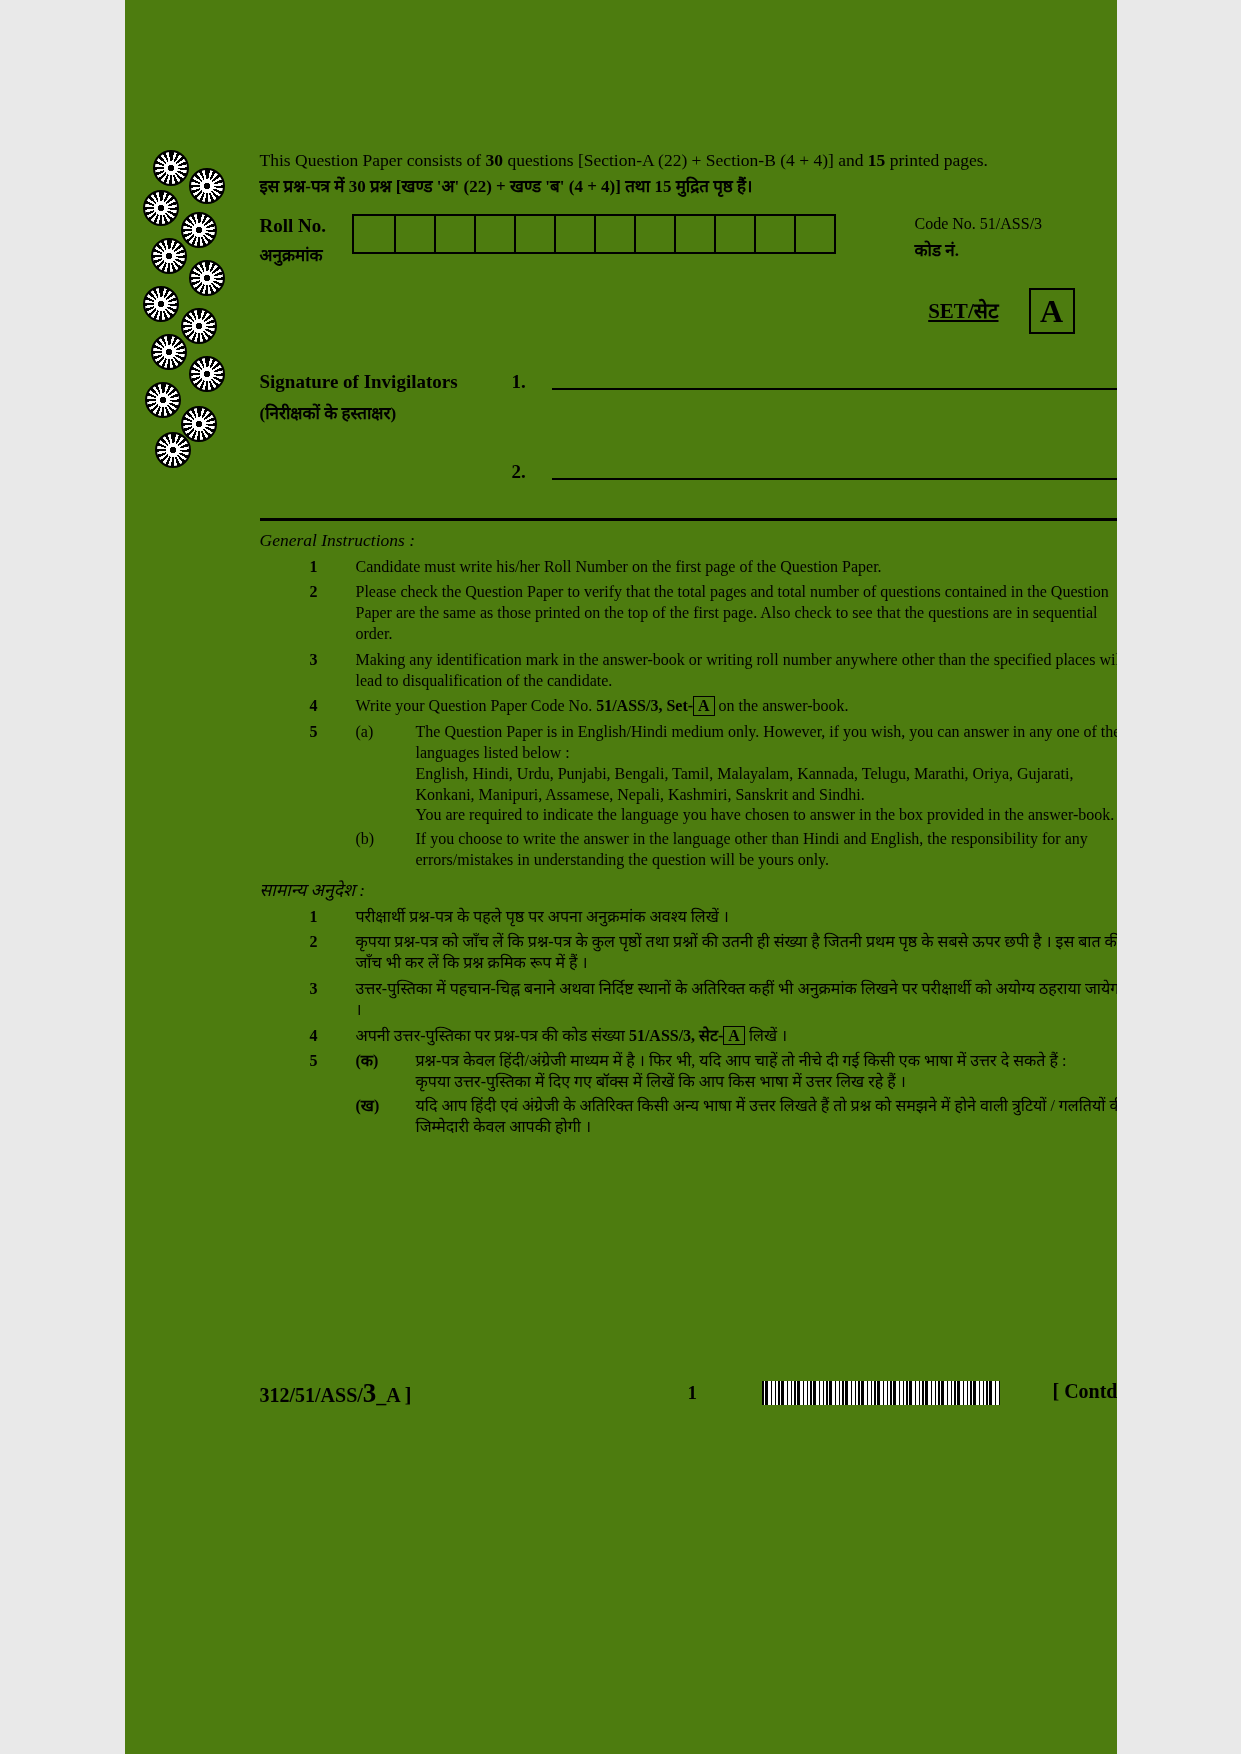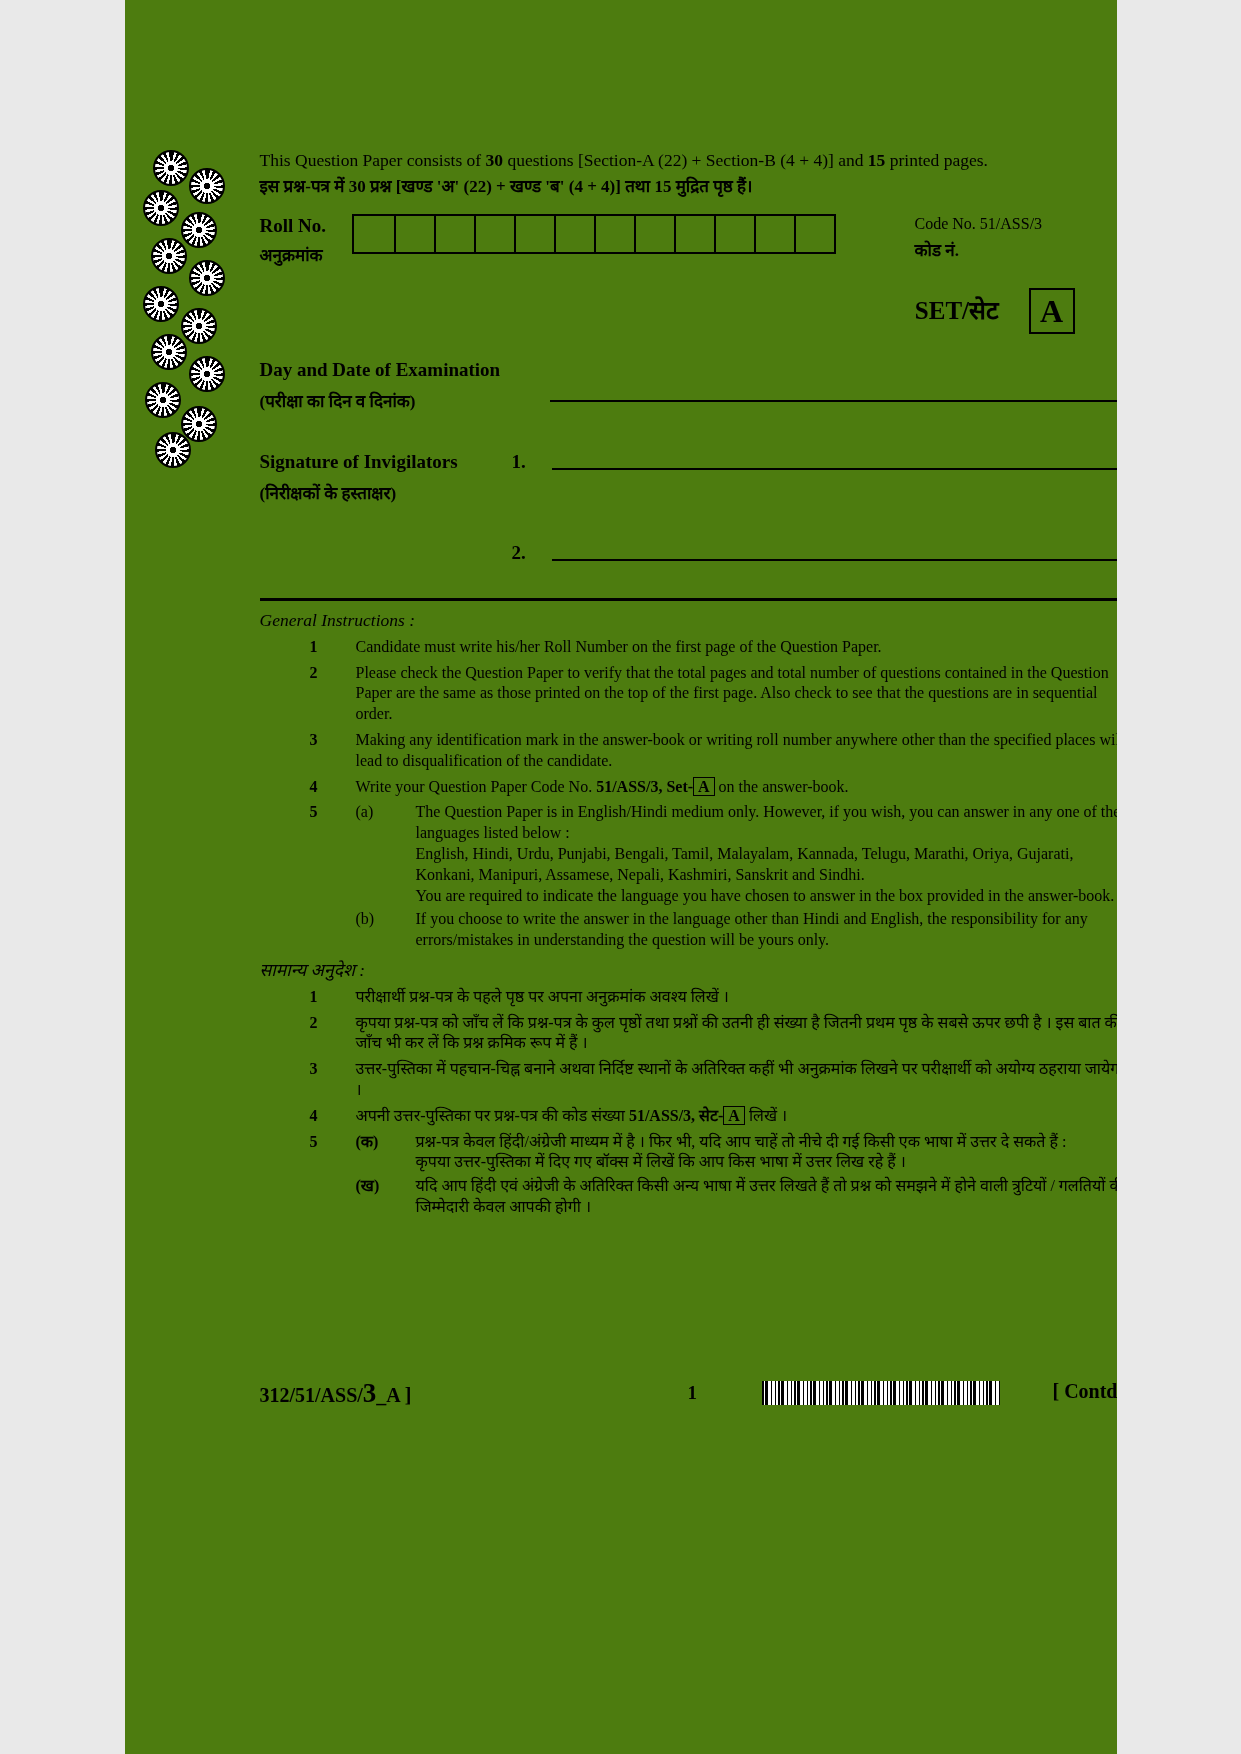--- a/index.html
+++ b/index.html
@@ -30,21 +30,21 @@
   .roll-label-en { font-weight:bold; font-size:19px; }
   .roll-label-hi { font-weight:bold; margin-top:4px; }
   .roll-grid { display:flex; height:40px; border:2px solid #000; box-sizing:border-box; margin-top:2px; }
   .roll-cell { width:40px; box-sizing:border-box; }
   .roll-cell + .roll-cell { border-left:2px solid #000; }
   .code-block { margin-left:auto; width:218px; }
   .code-en { font-weight:normal; font-size:16px; }
   .code-hi { font-weight:bold; margin-top:4px; }
 
   .set-row { display:flex; justify-content:flex-end; align-items:center; margin-top:20px; padding-right:58px; }
-  .set-label { font-weight:bold; font-size:25px; margin-right:30px; }
+  .set-label { font-weight:bold; font-size:21px; margin-right:30px;text-decoration:underline; }
   .set-box { width:46px; height:46px; border:2.5px solid #000; display:flex; align-items:center;
              justify-content:center; font-size:32px; font-weight:bold; box-sizing:border-box; }
 
   .title-block { text-align:center; margin-top:2px; }
   .title-en { font-weight:bold; font-size:27px; letter-spacing:1px; }
   .title-hi { font-weight:bold; font-size:22px; margin-top:2px; }
   .title-code { font-weight:bold; font-size:36px; margin-top:6px; }
 
   .examdate-row { display:flex; margin-top:22px; }
   .examdate-labels { width:290px; flex-shrink:0; }
@@ -136,27 +136,20 @@
         <div class="code-hi">कोड नं.</div>
       </div>
     </div>
 
     <div class="set-row">
       <div class="set-label">SET/सेट</div>
       <div class="set-box">A</div>
     </div>
 
 
-    <div class="examdate-row">
-      <div class="examdate-labels">
-        <div class="examdate-en">Day and Date of Examination</div>
-        <div class="examdate-hi">(परीक्षा का दिन व दिनांक)</div>
-      </div>
-      <div class="blank-line examdate-line"></div>
-    </div>
 
     <div class="sig-block">
       <div class="sig-row">
         <div class="sig-labels">
           <div class="sig-en">Signature of Invigilators</div>
           <div class="sig-hi">(निरीक्षकों के हस्ताक्षर)</div>
         </div>
         <div class="sig-num">1.</div>
         <div class="blank-line sig-line"></div>
       </div>

